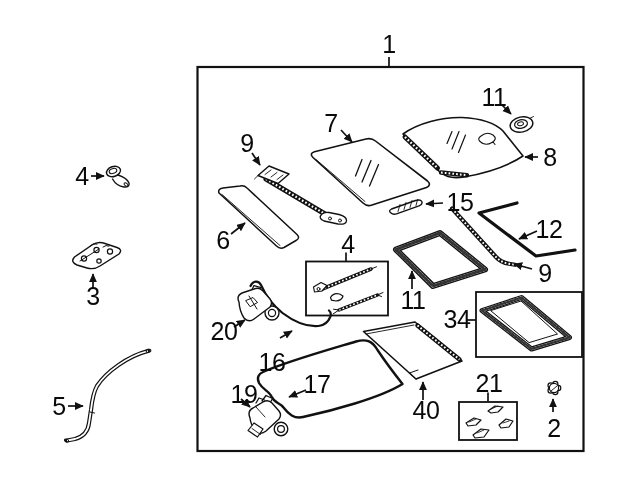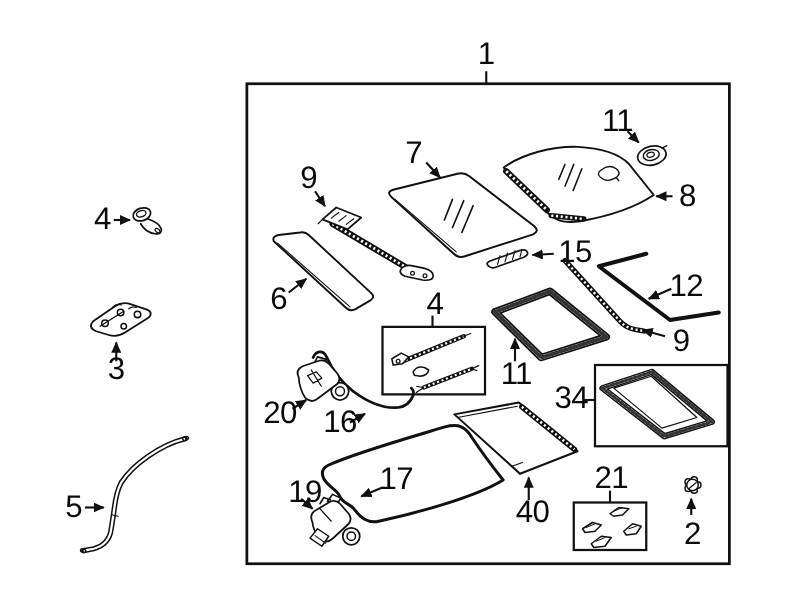--- a/index.html
+++ b/index.html
@@ -216,21 +216,21 @@
 <div class="callout" style="left:223px;top:240px">6</div>
 <div class="callout" style="left:331px;top:123px">7</div>
 <div class="callout" style="left:550px;top:157px">8</div>
 <div class="callout" style="left:247px;top:143px">9</div>
 <div class="callout" style="left:494px;top:97px">11</div>
 <div class="callout" style="left:413px;top:300px">11</div>
 <div class="callout" style="left:545px;top:273px">9</div>
 <div class="callout" style="left:549px;top:229px">12</div>
 <div class="callout" style="left:348px;top:244px">4</div>
 <div class="callout" style="left:460px;top:202px">15</div>
-<div class="callout" style="left:272px;top:338px">16</div>
+<div class="callout" style="left:272px;top:362px">16</div>
 <div class="callout" style="left:317px;top:384px">17</div>
 <div class="callout" style="left:224px;top:331px">20</div>
 <div class="callout" style="left:244px;top:394px">19</div>
 <div class="callout" style="left:426px;top:410px">40</div>
 <div class="callout" style="left:489px;top:383px">21</div>
 <div class="callout" style="left:457px;top:319px">34</div>
 
 </div>
 
 </body></html>

